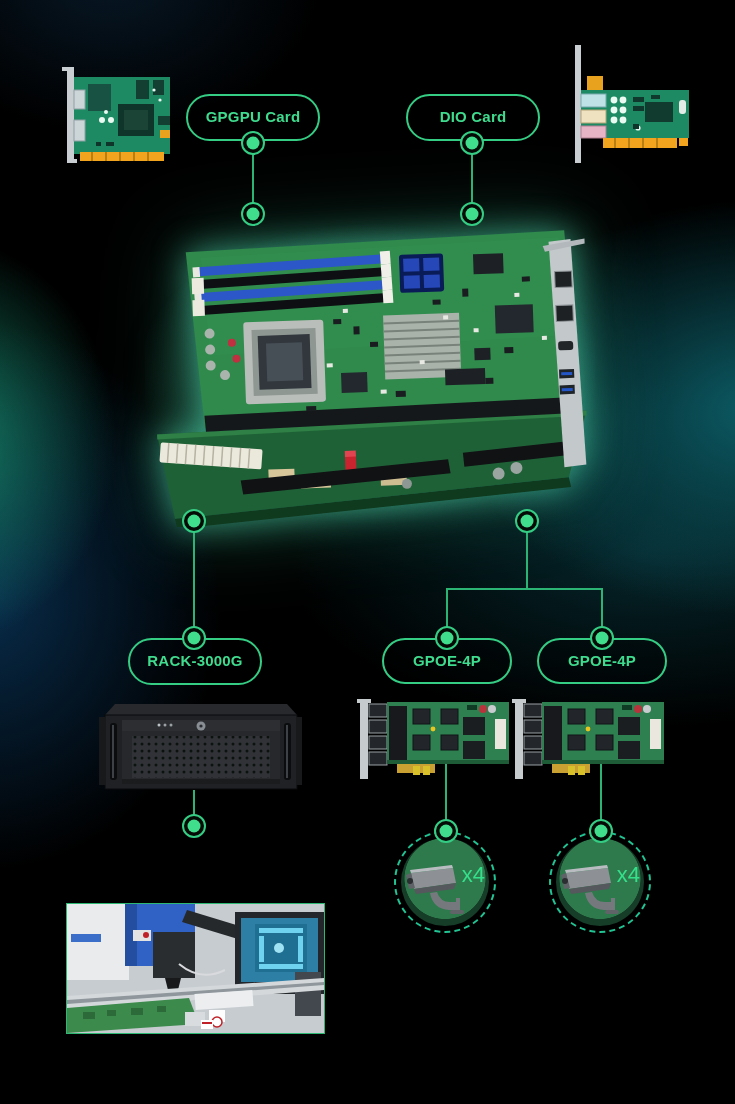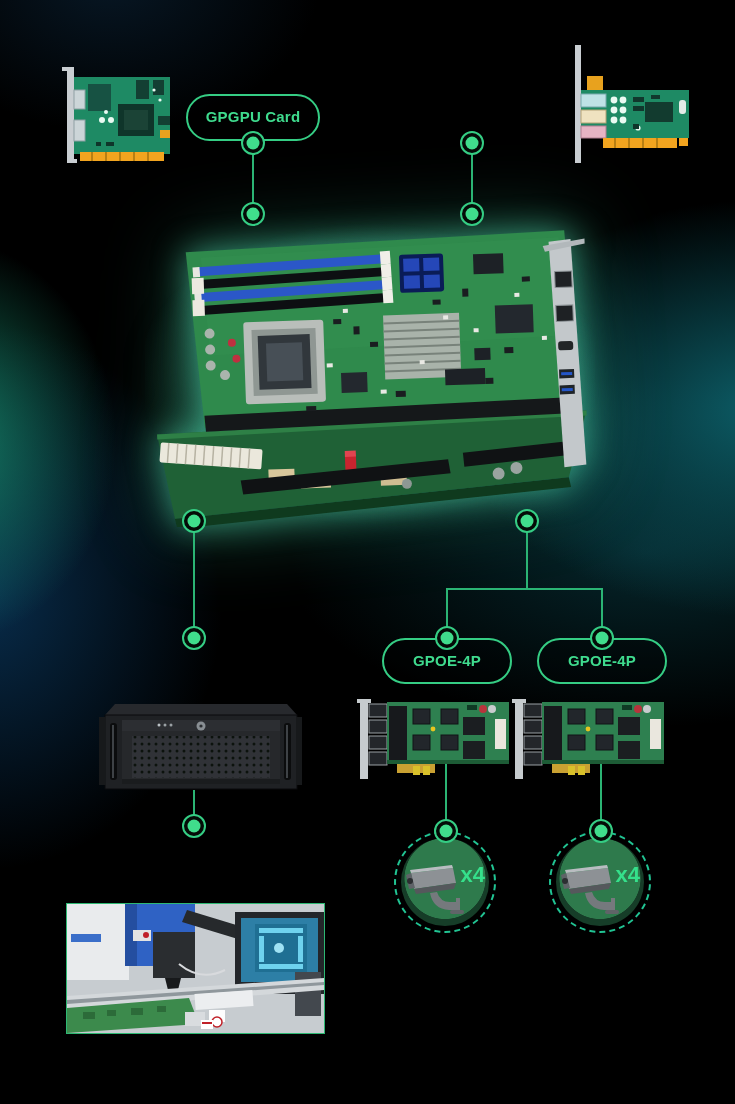--- a/index.html
+++ b/index.html
@@ -37,21 +37,21 @@
   
   .cam-ring{
     position:absolute;width:102px;height:102px;border:2px dashed #21c493;border-radius:50%;
     box-sizing:border-box;z-index:2;
   }
   .cam-disc{
     position:absolute;inset:5px;border-radius:50%;
     background:radial-gradient(circle at 50% 46%, #2e7a4c 0 62%, #163d28 63% 100%);
   }
   .cam-count{
-    position:absolute;right:9px;top:29px;color:#35e08b;font-weight:bold;font-size:22px;z-index:3;
+    position:absolute;right:9px;top:29px;color:#35e08b;font-weight:normal;font-size:22px;z-index:3;
   }
   .cam-icon{position:absolute;left:7px;top:26px;z-index:3;}
   .board-wrap{filter:drop-shadow(0 0 16px rgba(96,245,198,.50)) drop-shadow(0 0 38px rgba(60,220,170,.35));}
   .photo-frame{border:1px solid #2db873;box-sizing:border-box;overflow:hidden;z-index:2;}
 </style>
 </head>
 <body>
 
 <div class="stage">
 
@@ -116,20 +116,23 @@
     <rect x="138" y="98" width="9" height="8" fill="#f2a41f"></rect>
   </svg>
 
   <div class="pill" style="left:186px;top:94px;width:134px;height:47px;">
     <span class="pill-text">GPGPU Card</span>
   </div>
   <div class="vline" style="left:252px;top:142px;height:72px;"></div>
   <div class="node" style="left:241px;top:131px;"></div>
   <div class="node" style="left:241px;top:202px;"></div>
 
+  <div class="pill" style="left:406px;top:94px;width:134px;height:47px;">
+    <span class="pill-text">DIO Card</span>
+  </div>
   <div class="vline" style="left:471px;top:142px;height:72px;"></div>
   <div class="node" style="left:460px;top:131px;"></div>
   <div class="node" style="left:460px;top:202px;"></div>
 
   <div class="abs board-wrap" style="left:145px;top:222px;width:450px;height:305px;">
     <svg width="450" height="305" viewBox="0 0 450 305">
       <defs>
         <radialGradient id="glowG" cx="50%" cy="50%" r="50%">
           <stop offset="0%" stop-color="rgba(96,245,198,0.45)"></stop>
           <stop offset="70%" stop-color="rgba(96,245,198,0.12)"></stop>
@@ -255,20 +258,23 @@
         <rect x="416" y="157" width="11" height="3" fill="#2456c8"></rect>
         <rect x="414" y="170" width="15" height="9" fill="#1f2428"></rect>
         <rect x="416" y="173" width="11" height="3" fill="#2456c8"></rect>
       </g>
     </svg>
   </div>
 
   <div class="vline" style="left:193px;top:521px;height:117px;"></div>
   <div class="node" style="left:182px;top:509px;"></div>
   <div class="node" style="left:182px;top:626px;"></div>
+  <div class="pill" style="left:128px;top:638px;width:134px;height:47px;">
+    <span class="pill-text">RACK-3000G</span>
+  </div>
 
   <svg class="abs" style="left:97px;top:699px;" width="206" height="97" viewBox="0 0 206 97">
     <polygon points="18,5 190,5 200,16 8,16" fill="#27292d"></polygon>
     <rect x="8" y="16" width="192" height="74" fill="#1f2124" stroke="#0a0b0c"></rect>
     <rect x="2" y="18" width="7" height="68" fill="#17191b"></rect>
     <rect x="199" y="18" width="6" height="68" fill="#17191b"></rect>
     <rect x="13" y="24" width="7" height="57" rx="3" fill="#0b0c0d"></rect>
     <rect x="15" y="26" width="2" height="53" fill="#3e4246"></rect>
     <rect x="187" y="24" width="7" height="57" rx="3" fill="#0b0c0d"></rect>
     <rect x="189" y="26" width="2" height="53" fill="#3e4246"></rect>

